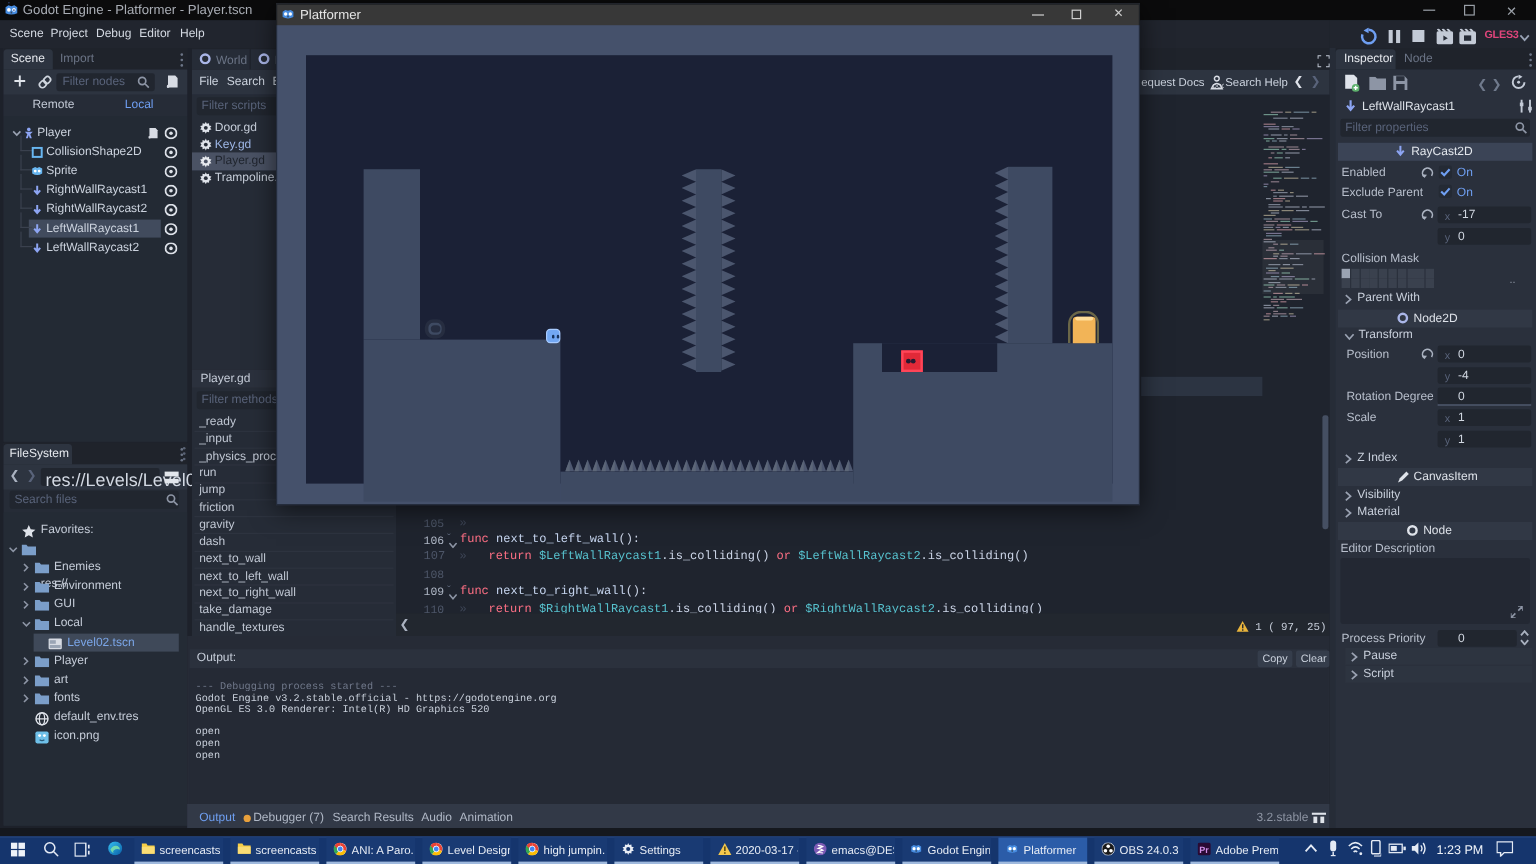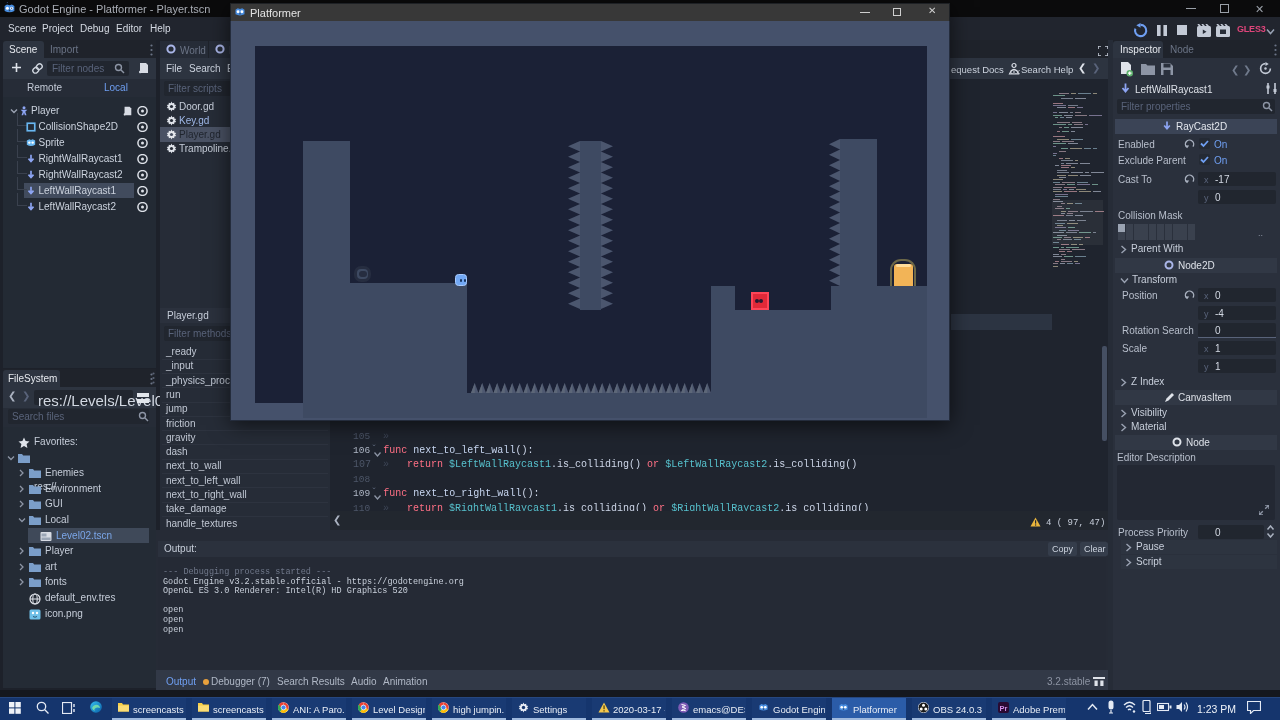--- a/index.html
+++ b/index.html
@@ -628,21 +628,21 @@
 
 <div class="a" style="left:330px;top:511px;width:778px;height:19px;background:#22272f;"></div>
 <div class="a" style="left:333px;top:514px;color:#aab2c0;font-size:10px;">❮</div>
 <div class="a" style="left:1030px;top:517px;width:11px;height:10px;">
     <svg width="11" height="10">
       <path d="M5.5 0.5 L10.5 9.5 H0.5 Z" fill="#e8b43c"></path>
       <rect x="5" y="3.2" width="1.2" height="3.4" fill="#22272f"></rect>
       <rect x="5" y="7.4" width="1.2" height="1.2" fill="#22272f"></rect>
     </svg>
   </div>
-<div class="a mono" style="left:1046px;top:518px;font-size:9px;color:#c6cdd9;">4 ( 97, 47)</div>
+<div class="a mono" style="left:1046px;top:518px;font-size:9px;color:#c6cdd9;">1 ( 97, 25)</div>
 
 <div class="a" style="left:156px;top:530px;width:952px;height:160px;background:#262b36;"></div>
 <div class="a" style="left:158px;top:541px;width:948px;height:16px;background:#2b313d;"></div>
 <div class="a t10" style="left:164px;top:543px;color:#c6cdd9;">Output:</div>
 <div class="a" style="left:1048px;top:542px;width:29px;height:14px;background:#353d4b;border-radius:2px;"></div>
 <div class="a t9" style="left:1052px;top:544px;color:#cdd4df;">Copy</div>
 <div class="a" style="left:1080px;top:542px;width:28px;height:14px;background:#353d4b;border-radius:2px;"></div>
 <div class="a t9" style="left:1084px;top:544px;color:#cdd4df;">Clear</div>
 <div class="a" style="left:158px;top:557px;width:948px;height:113px;background:#252a35;"></div>
 <div class="a mono" style="left:163px;top:568px;font-size:8.5px;line-height:9.6px;color:#c9d0db;"><span style="color:#70788a;">--- Debugging process started ---</span><br>Godot Engine v3.2.stable.official - https://godotengine.org<br>OpenGL ES 3.0 Renderer: Intel(R) HD Graphics 520<br><br>open<br>open<br>open</div>
@@ -859,21 +859,21 @@
       <path d="M13 11 A6 6 0 1 0 4 12" fill="none" stroke="#aab2c0" stroke-width="2"></path>
       <path d="M1.5 9 L4.5 13.5 L7.5 9.5 Z" fill="#aab2c0"></path>
     </svg>
   </div>
 <div class="a well" style="left:1198px;top:288px;width:78px;height:14px;"></div>
 <div class="a t9 ph" style="left:1204px;top:290.5px;">x</div>
 <div class="a t10" style="left:1215px;top:290px;color:#d2d8e2;">0</div>
 <div class="a well" style="left:1198px;top:306px;width:78px;height:14px;"></div>
 <div class="a t9 ph" style="left:1204px;top:308.5px;">y</div>
 <div class="a t10" style="left:1215px;top:308px;color:#d2d8e2;">-4</div>
-<div class="a t10" style="left:1122px;top:325px;color:#b8bfcc;">Rotation Search</div>
+<div class="a t10" style="left:1122px;top:325px;color:#b8bfcc;">Rotation Degree</div>
 <div class="a well" style="left:1198px;top:323px;width:78px;height:14px;"></div>
 <div class="a t9 ph" style="left:1204px;top:325.5px;"></div>
 <div class="a t10" style="left:1215px;top:325px;color:#d2d8e2;">0</div>
 <div class="a" style="left:1198px;top:337px;width:78px;height:1px;background:#59637a;"></div>
 <div class="a t10" style="left:1122px;top:343px;color:#b8bfcc;">Scale</div>
 <div class="a well" style="left:1198px;top:341px;width:78px;height:14px;"></div>
 <div class="a t9 ph" style="left:1204px;top:343.5px;">x</div>
 <div class="a t10" style="left:1215px;top:343px;color:#d2d8e2;">1</div>
 <div class="a well" style="left:1198px;top:359px;width:78px;height:14px;"></div>
 <div class="a t9 ph" style="left:1204px;top:361.5px;">y</div>

